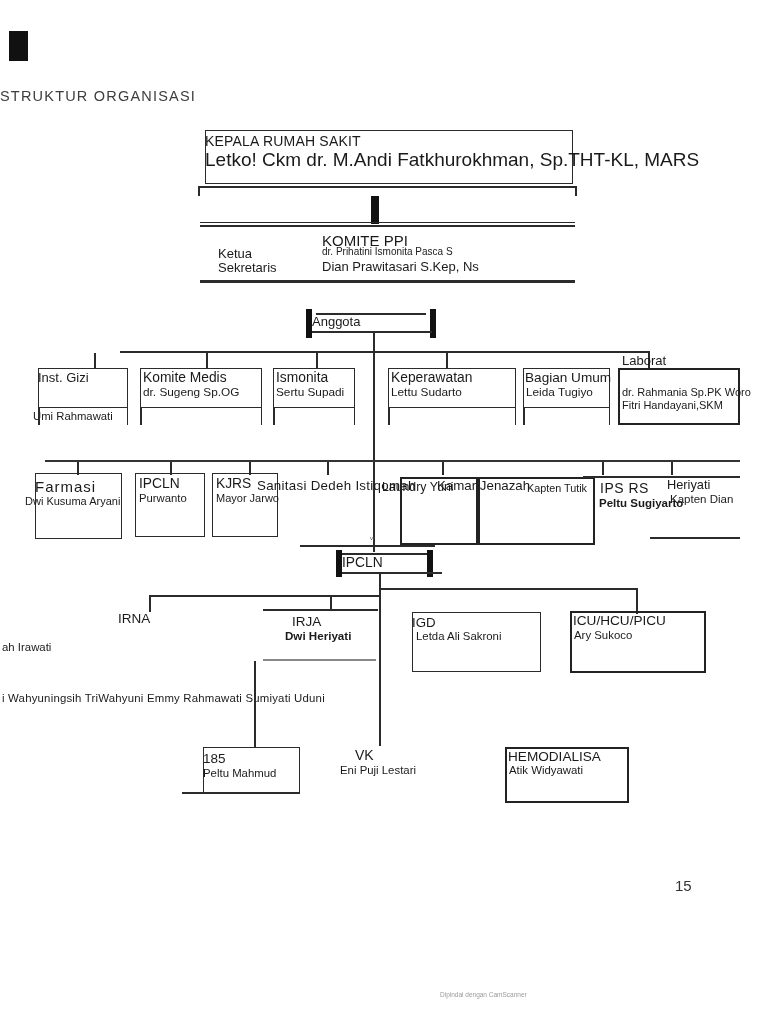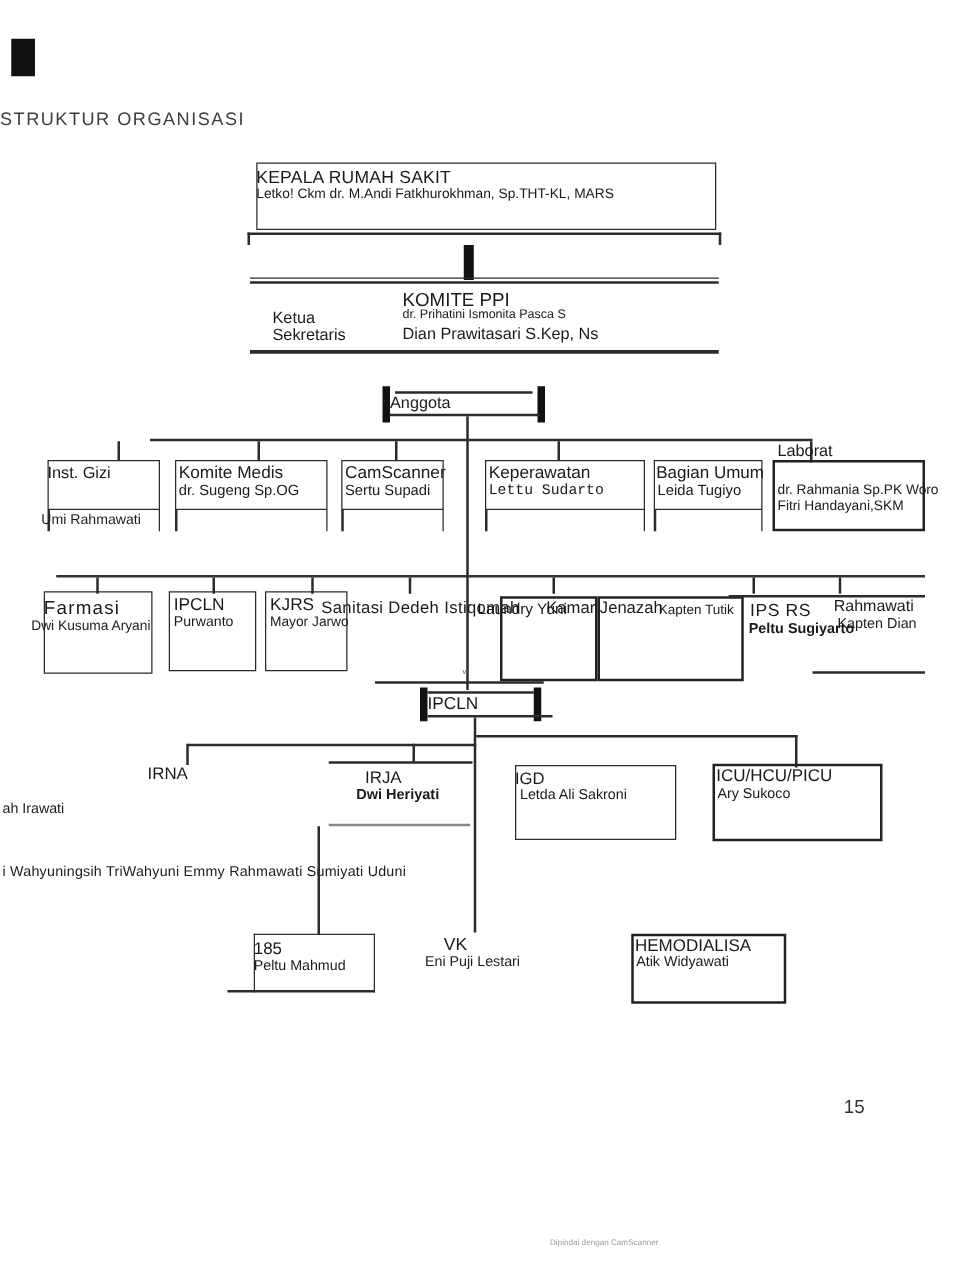--- a/index.html
+++ b/index.html
@@ -17,21 +17,21 @@
 <body>
 
 <div id="page">
 
   <div class="bar" style="left:9px;top:31px;width:19px;height:30px;"></div>
 
   <div class="txt ctr" style="left:0;top:88px;width:768px;font-size:14.5px;letter-spacing:1.2px;color:#3d3d3d;">STRUKTUR ORGANISASI</div>
 
   <div class="box" style="left:205px;top:130px;width:368px;height:54px;"></div>
   <div class="txt ctr b" style="left:205px;top:133px;width:368px;font-size:14px;letter-spacing:.2px;">KEPALA RUMAH SAKIT</div>
-  <div class="txt ctr" style="left:205px;top:149px;width:368px;font-size:11px;">Letko! Ckm dr. M.Andi Fatkhurokhman, Sp.THT-KL, MARS</div>
+  <div class="txt ctr" style="left:205px;top:149px;width:368px;font-size:19px;">Letko! Ckm dr. M.Andi Fatkhurokhman, Sp.THT-KL, MARS</div>
   <div class="ln" style="left:198px;top:186px;width:379px;height:2px;"></div>
   <div class="ln" style="left:198px;top:186px;width:1.6px;height:10px;"></div>
   <div class="ln" style="left:575px;top:186px;width:1.6px;height:10px;"></div>
 
   <div class="bar" style="left:371px;top:196px;width:8px;height:28px;"></div>
 
   <div class="ln" style="left:200px;top:222px;width:375px;height:1.2px;"></div>
   <div class="ln" style="left:200px;top:225px;width:375px;height:2.2px;"></div>
   <div class="txt b" style="left:322px;top:232px;font-size:15px;">KOMITE PPI</div>
   <div class="txt b" style="left:218px;top:247px;font-size:13px;">Ketua</div>
@@ -57,26 +57,26 @@
 
   <div class="box" style="left:38px;top:368px;width:90px;height:40px;"></div>
   <div class="txt ctr b" style="left:38px;top:371px;width:90px;font-size:13px;">Inst. Gizi</div>
   <div class="txt ctr" style="left:33px;top:386px;width:100px;font-size:11.3px;margin-top:24px;">Umi Rahmawati</div>
 
   <div class="box" style="left:140px;top:368px;width:122px;height:40px;"></div>
   <div class="txt b" style="left:143px;top:370px;font-size:13.8px;">Komite Medis</div>
   <div class="txt" style="left:143px;top:386px;font-size:11.8px;">dr. Sugeng Sp.OG</div>
 
   <div class="box" style="left:273px;top:368px;width:82px;height:40px;"></div>
-  <div class="txt b" style="left:276px;top:370px;font-size:13.8px;">CamScanner</div>
+  <div class="txt b" style="left:276px;top:370px;font-size:13.8px;">Ismonita</div>
   <div class="txt" style="left:276px;top:386px;font-size:11.8px;">Sertu Supadi</div>
 
   <div class="box" style="left:388px;top:368px;width:128px;height:40px;"></div>
   <div class="txt b" style="left:391px;top:370px;font-size:13.8px;">Keperawatan</div>
-  <div class="txt" style="left:391px;top:386px;font-size:11.8px;font-family:Liberation Mono, monospace;">Lettu Sudarto</div>
+  <div class="txt" style="left:391px;top:386px;font-size:11.8px;">Lettu Sudarto</div>
 
   <div class="box" style="left:523px;top:368px;width:87px;height:40px;"></div>
   <div class="txt b" style="left:525px;top:370px;font-size:13.6px;">Bagian Umum</div>
   <div class="txt" style="left:526px;top:386px;font-size:11.8px;">Leida Tugiyo</div>
 
   <div class="box2" style="left:618px;top:368px;width:122px;height:57px;"></div>
   <div class="txt b" style="left:622px;top:354px;font-size:13px;">Laborat</div>
   <div class="txt" style="left:622px;top:386px;font-size:11px;">dr. Rahmania Sp.PK Woro</div>
   <div class="txt" style="left:622px;top:399px;font-size:11px;">Fitri Handayani,SKM</div>
 
@@ -116,21 +116,21 @@
   <div class="txt" style="left:382px;top:480px;font-size:12.3px;">Laundry Yuni</div>
   <div class="txt" style="left:437px;top:478px;font-size:13.3px;">Kamar Jenazah</div>
   <div class="txt" style="left:527px;top:482px;font-size:10.8px;">Kapten Tutik</div>
 
   <div class="box2" style="left:400px;top:477px;width:78px;height:68px;"></div>
   <div class="box2" style="left:478px;top:477px;width:117px;height:68px;"></div>
 
   <div class="ln" style="left:583px;top:476px;width:157px;height:1.8px;"></div>
   <div class="txt b" style="left:600px;top:480px;font-size:14px;letter-spacing:.5px;">IPS RS</div>
   <div class="txt" style="left:599px;top:497px;font-size:11.5px;font-weight:600;">Peltu Sugiyarto</div>
-  <div class="txt b" style="left:667px;top:478px;font-size:12.8px;">Rahmawati</div>
+  <div class="txt b" style="left:667px;top:478px;font-size:12.8px;">Heriyati</div>
   <div class="txt" style="left:670px;top:493px;font-size:11.5px;">Kapten Dian</div>
   <div class="ln" style="left:650px;top:537px;width:90px;height:1.8px;"></div>
 
   <div class="txt" style="left:370px;top:535px;font-size:6px;color:#555;">vr</div>
   <div class="ln" style="left:300px;top:545px;width:135px;height:1.5px;"></div>
   <div class="bar" style="left:336px;top:550px;width:6px;height:27px;"></div>
   <div class="bar" style="left:427px;top:550px;width:6px;height:27px;"></div>
   <div class="ln" style="left:342px;top:553px;width:85px;height:1.8px;"></div>
   <div class="ln" style="left:342px;top:572px;width:100px;height:2px;"></div>
   <div class="txt ctr b" style="left:342px;top:555px;width:85px;font-size:13.8px;">IPCLN</div>

